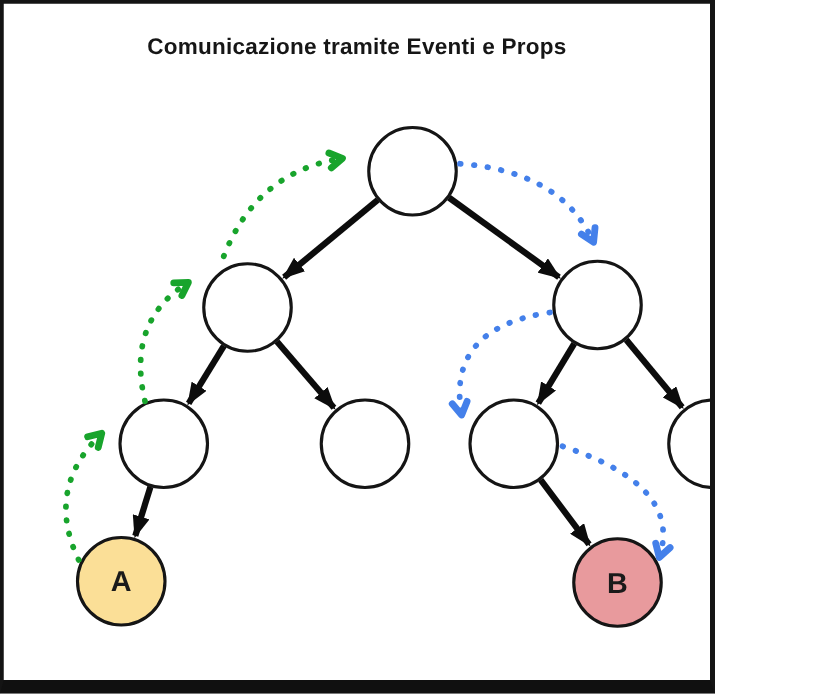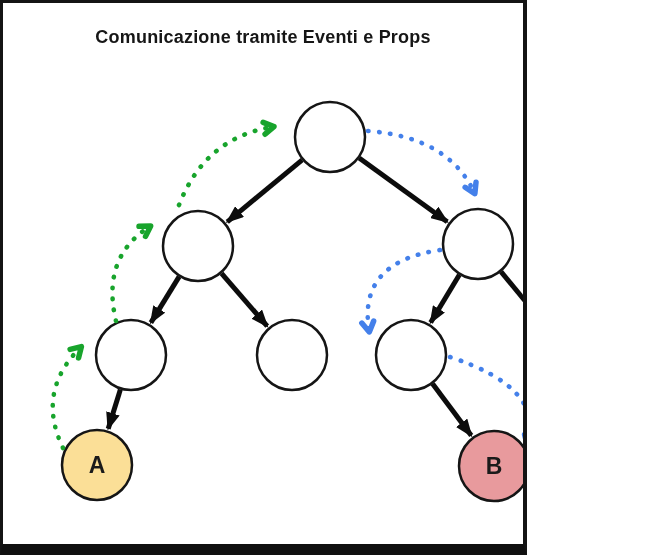--- a/index.html
+++ b/index.html
@@ -3,21 +3,21 @@
 <meta charset="utf-8">
 <style>
   html, body {
     margin: 0;
     padding: 0;
     background: #ffffff;
     font-family: "Liberation Sans", sans-serif;
   }
   .canvas {
     position: relative;
-    width: 527px;
+    width: 572px;
     height: 555px;
     box-sizing: border-box;
     background: #ffffff;
     border-top: 3px solid #141414;
     border-left: 3px solid #141414;
     border-right: 4px solid #141414;
     border-bottom: 11px solid #101010;
     overflow: hidden;
     padding-left: 36px;
   }

